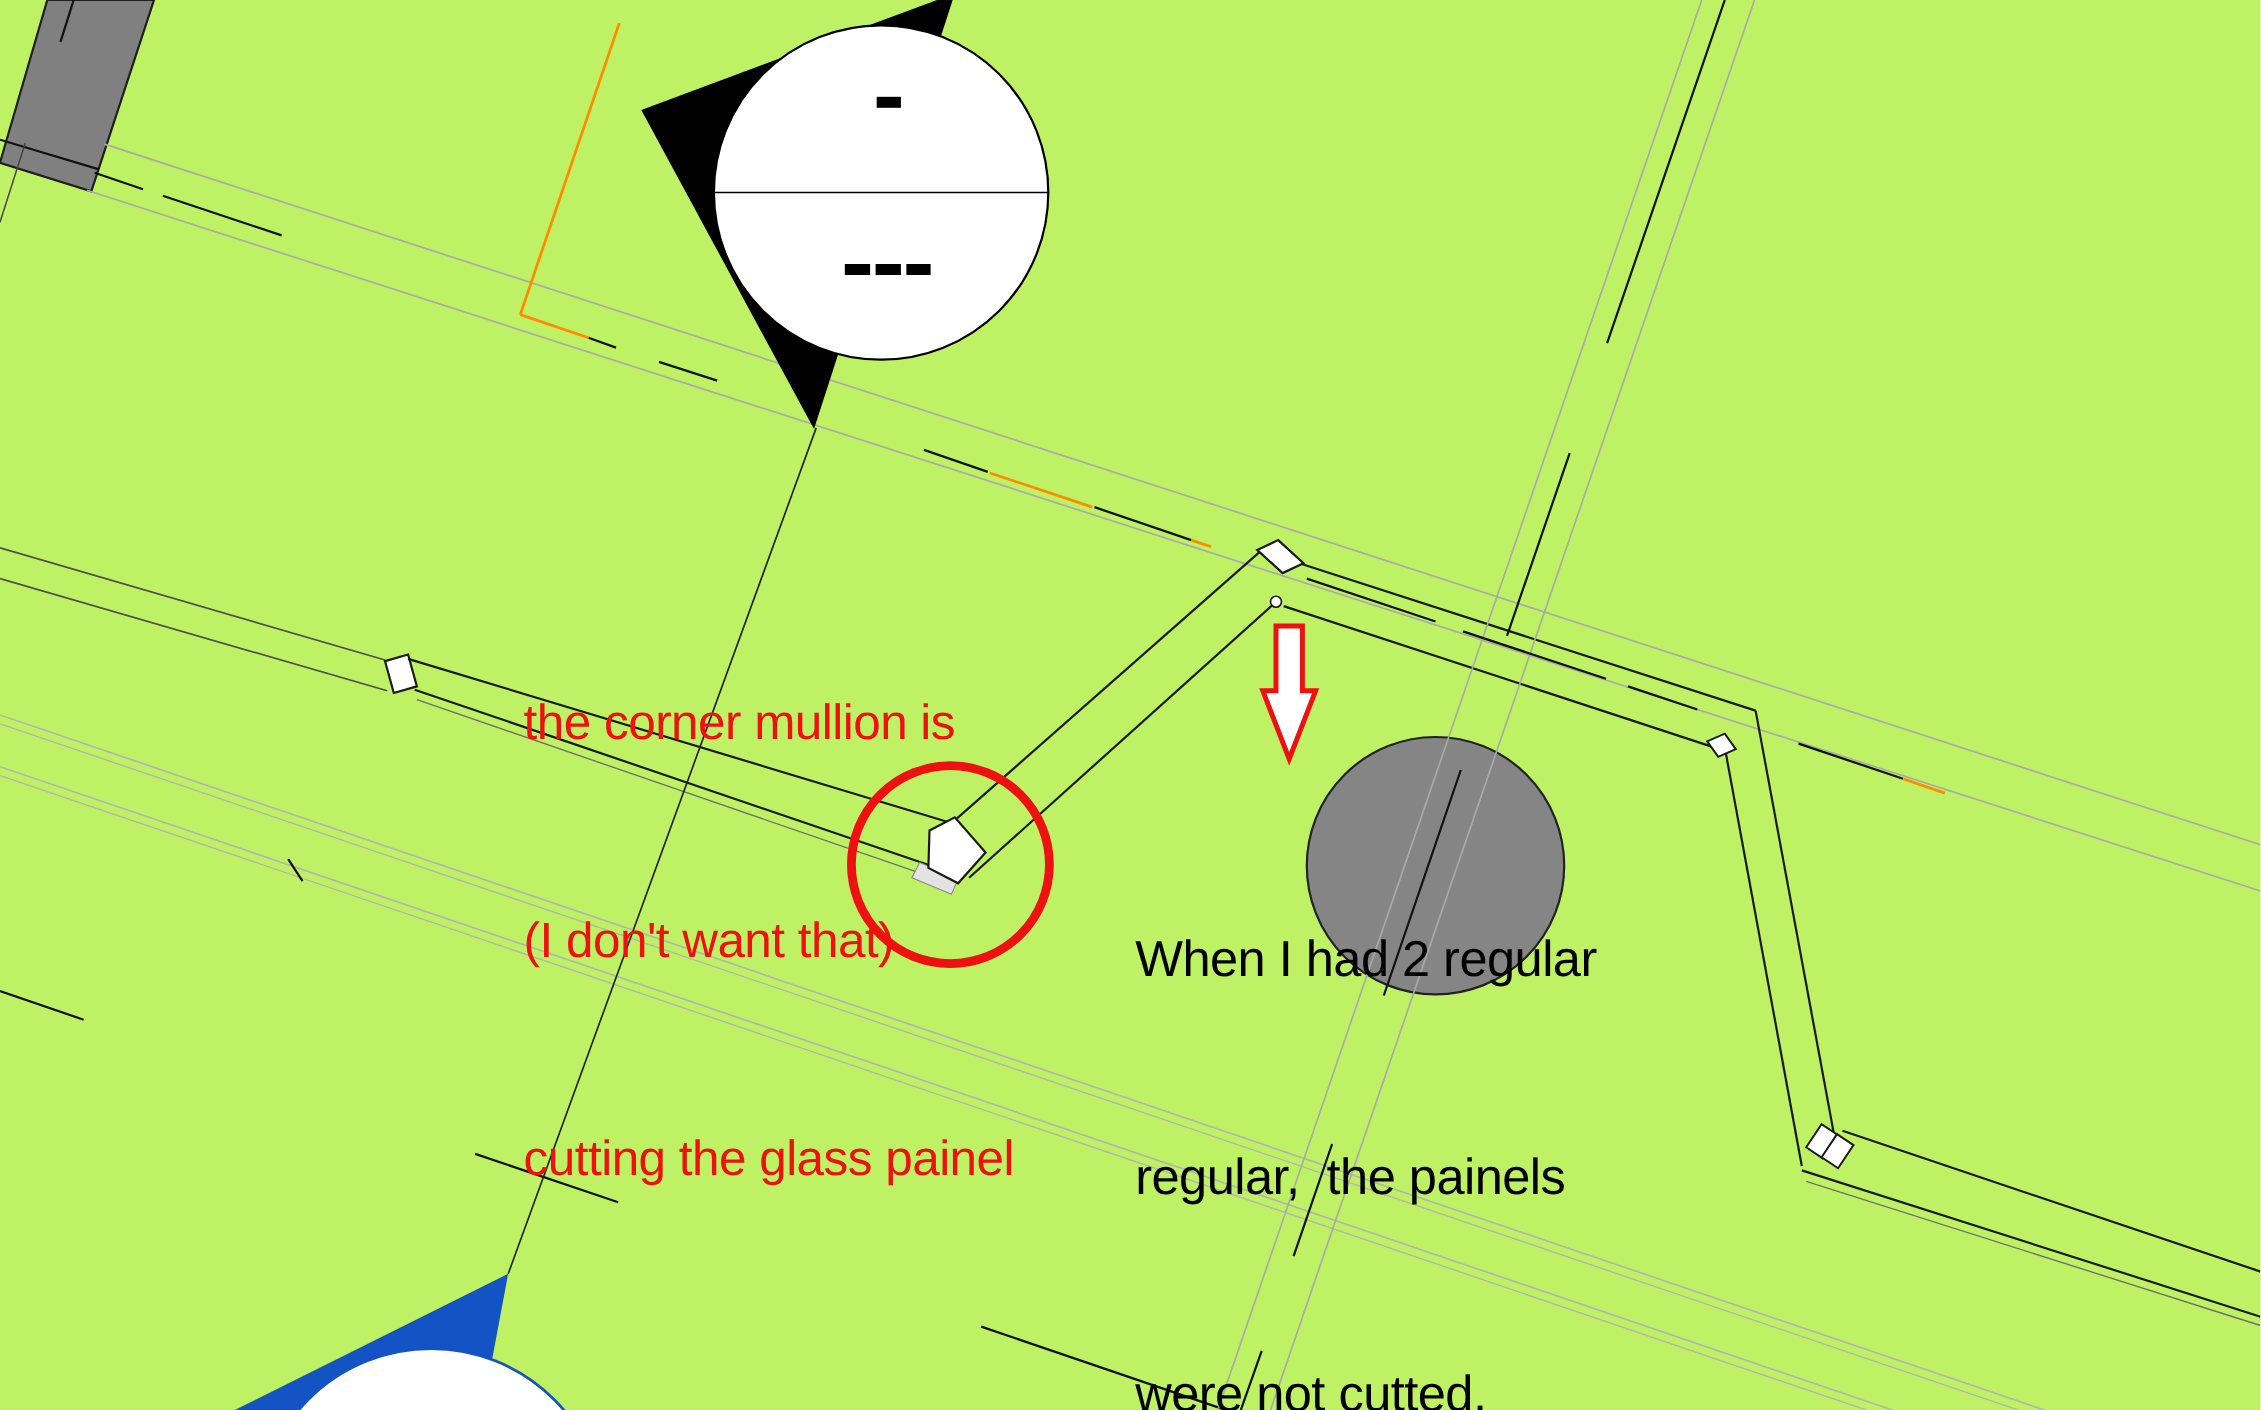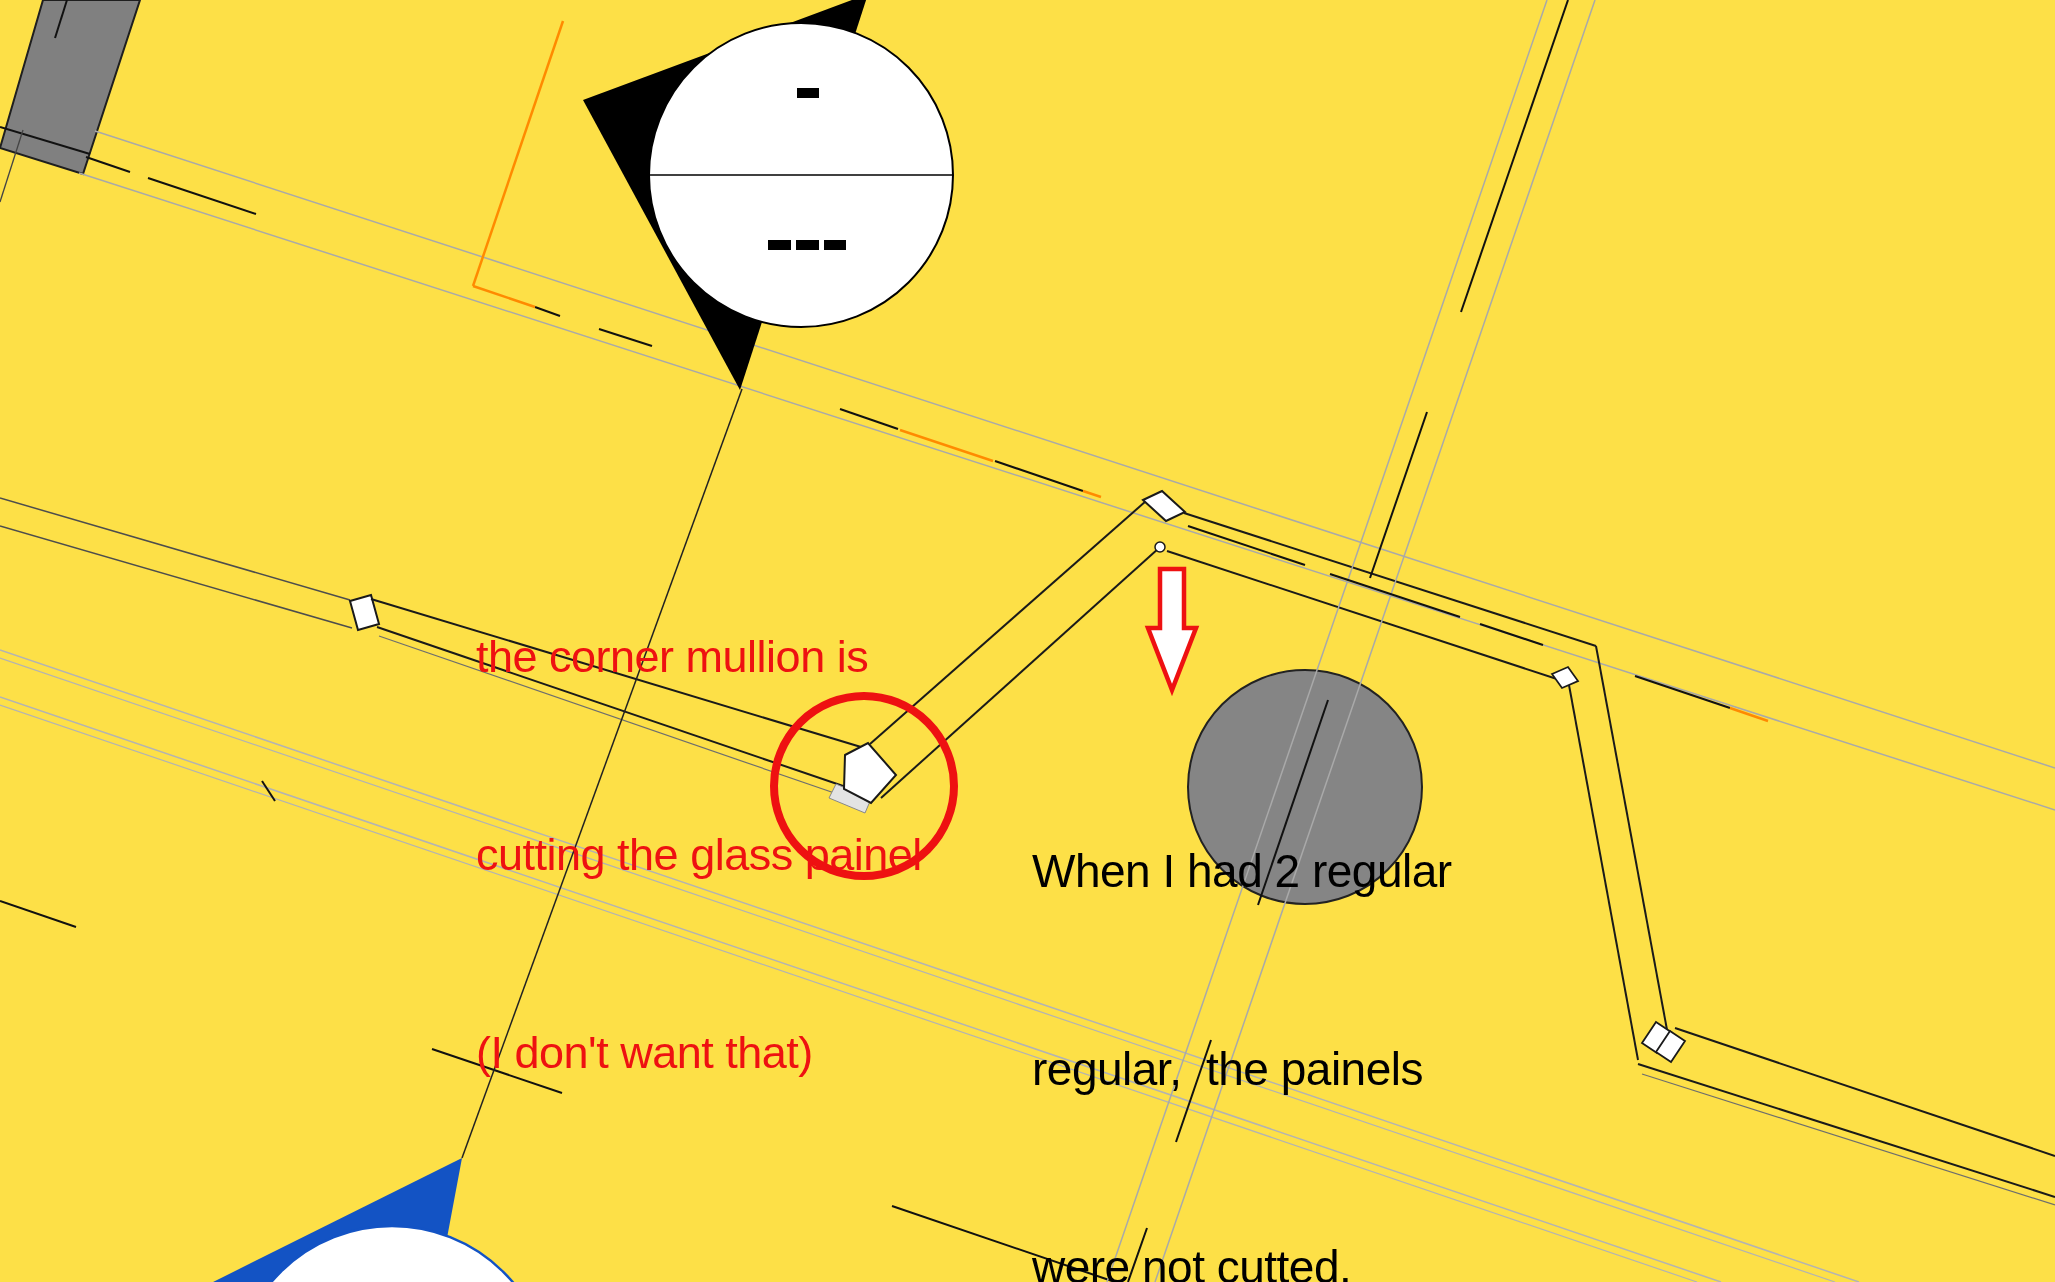--- a/index.html
+++ b/index.html
@@ -1,16 +1,16 @@
 <!DOCTYPE html>
 <html><head>
 <meta charset="utf-8">
 <style>
   html,body{margin:0;padding:0;background:#ffffff;}
-  .stage{position:relative;width:2055px;height:1282px;overflow:hidden;background:#fde047;
+  .stage{position:relative;width:2055px;height:1282px;overflow:hidden;background:#bef264;
          font-family:"Liberation Sans",sans-serif;}
   .stage svg{position:absolute;left:0;top:0;}
   .note{position:absolute;white-space:pre;}
   .note div{white-space:pre;}
   .note-red{left:476px;top:492px;color:#ee1111;font-size:45px;line-height:66px;letter-spacing:-0.5px;}
   .note-black{left:1032px;top:706px;color:#000;font-size:46px;line-height:66px;letter-spacing:-0.5px;}
 </style>
 </head>
 <body>
 
@@ -84,22 +84,22 @@
       <rect x="796" y="240" width="23" height="10" fill="#000"></rect>
       <rect x="824" y="240" width="22" height="10" fill="#000"></rect>
       <polygon points="462,1158 -74,1425 411,1430" fill="#1353c4"></polygon>
       <circle cx="392" cy="1384" r="158" fill="#ffffff" stroke="#1353c4" stroke-width="2.5"></circle>
       <circle cx="864" cy="786" r="90" fill="none" stroke="#ee1111" stroke-width="8"></circle>
       <path d="M1160 569 L1184 569 L1184 628 L1196 628 L1172 690 L1148 628 L1160 628 Z" fill="#ffffff" stroke="#ee1111" stroke-width="4.5" stroke-linejoin="miter"></path>
     </svg>
 
   <div class="note note-red">
     <div>the corner mullion is</div>
+    <div>(I don't want that)</div>
     <div>cutting the glass painel</div>
-    <div>(I don't want that)</div>
   </div>
 
   <div class="note note-black">
     <div>When I had 2 regular</div>
     <div>regular,  the painels</div>
     <div>were not cutted.</div>
   </div>
 </div>
 
 </body></html>

